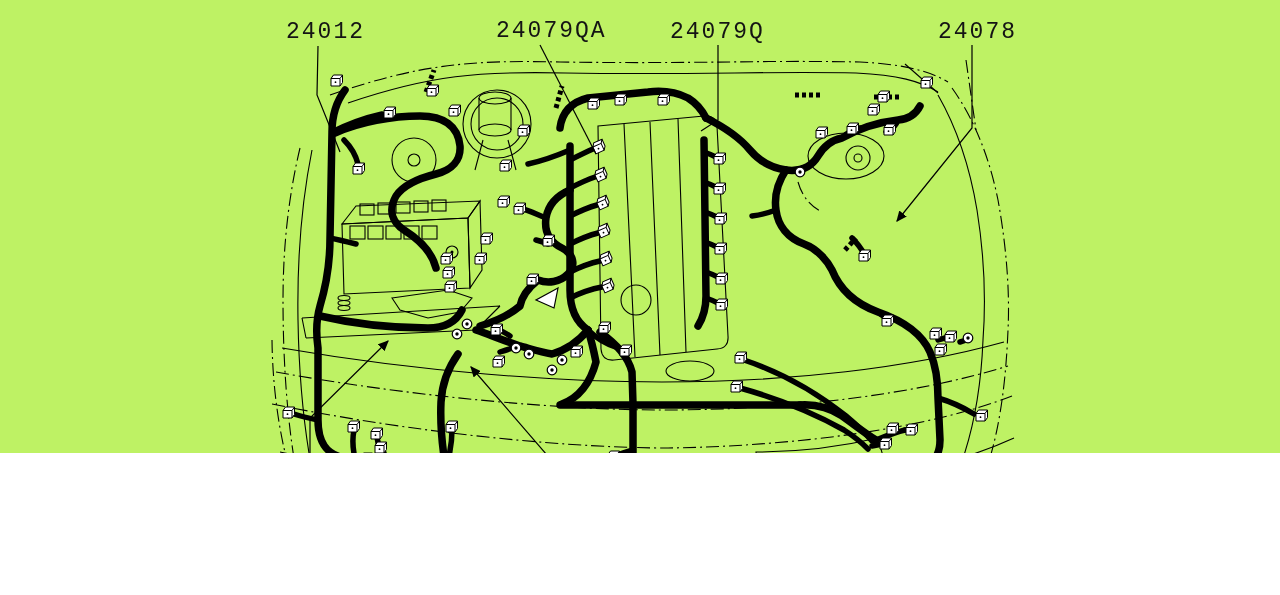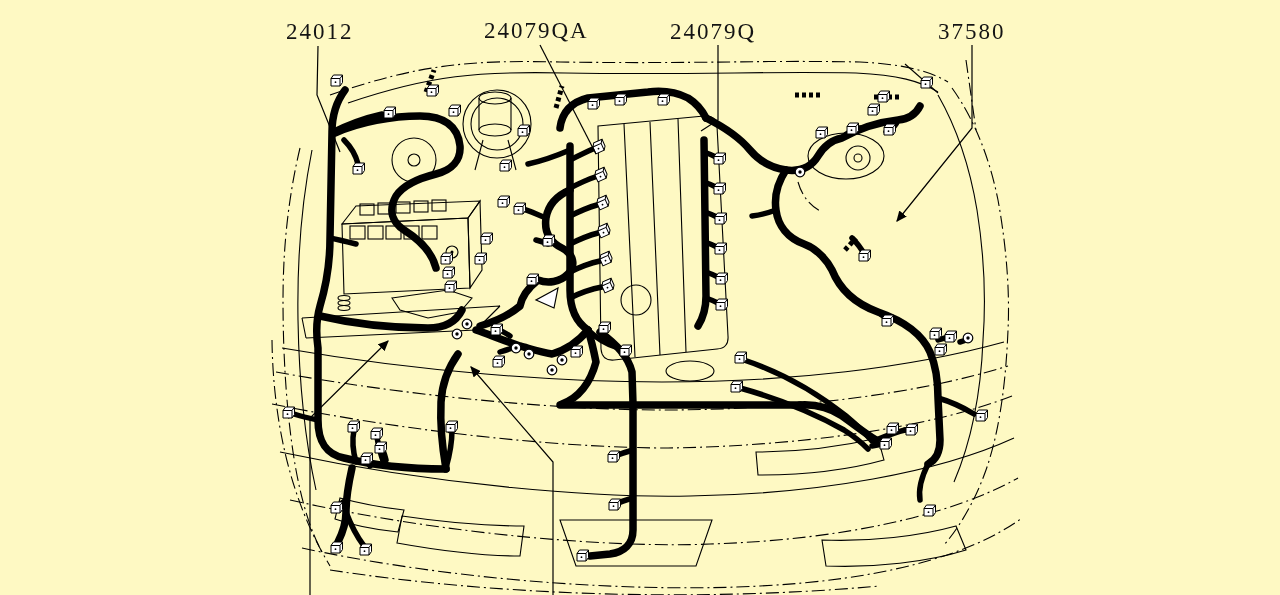--- a/index.html
+++ b/index.html
@@ -1,17 +1,17 @@
 <!DOCTYPE html>
 <html><head>
 <meta charset="utf-8">
 <style>
   html,body{margin:0;padding:0;background:#fff;}
-  .stage{position:relative;width:1280px;height:595px;background:#fef9c3;overflow:hidden;
-         font-family:Liberation Serif, serif;}
+  .stage{position:relative;width:1280px;height:453px;background:#bef264;overflow:hidden;
+         font-family:Liberation Mono, monospace;}
   .part-label{position:absolute;font-size:23px;letter-spacing:2px;color:#141414;
               font-weight:400;white-space:nowrap;cursor:default;}
   svg{position:absolute;left:0;top:0;}
   .thin{fill:none;stroke:#000;stroke-width:1.1;}
   .dd{fill:none;stroke:#000;stroke-width:1.1;stroke-dasharray:13 4 2 4;}
   .h7{fill:none;stroke:#000;stroke-width:7.5;stroke-linecap:round;stroke-linejoin:round;}
   .h5{fill:none;stroke:#000;stroke-width:5.5;stroke-linecap:round;stroke-linejoin:round;}
   .stud{fill:none;stroke:#000;stroke-width:5;stroke-dasharray:4 3;stroke-linecap:butt;}
   .ldr{fill:none;stroke:#000;stroke-width:1.2;}
 </style>
@@ -291,17 +291,17 @@
     <path class="ldr" d="M318,46 L317,95 L340,152"></path>
     <path class="ldr" d="M540,45 L596,154"></path>
     <path class="ldr" d="M718,45 L718,120 L701,131"></path>
     <path class="ldr" d="M972,45 L972,128 L897,221" marker-end="url(#arw)"></path>
     <path class="ldr" d="M310,595 L310,418 L388,341" marker-end="url(#arw)"></path>
     <path class="ldr" d="M553,595 L553,462 L471,367" marker-end="url(#arw)"></path>
   </g>
 </svg>
 
 <div class="part-label" style="left:286px;top:19px;">24012</div>
-<div class="part-label" style="left:484px;top:18px;">24079QA</div>
+<div class="part-label" style="left:496px;top:18px;">24079QA</div>
 <div class="part-label" style="left:670px;top:19px;">24079Q</div>
-<div class="part-label" style="left:938px;top:19px;">37580</div>
+<div class="part-label" style="left:938px;top:19px;">24078</div>
 
 </div>
 
 </body></html>

